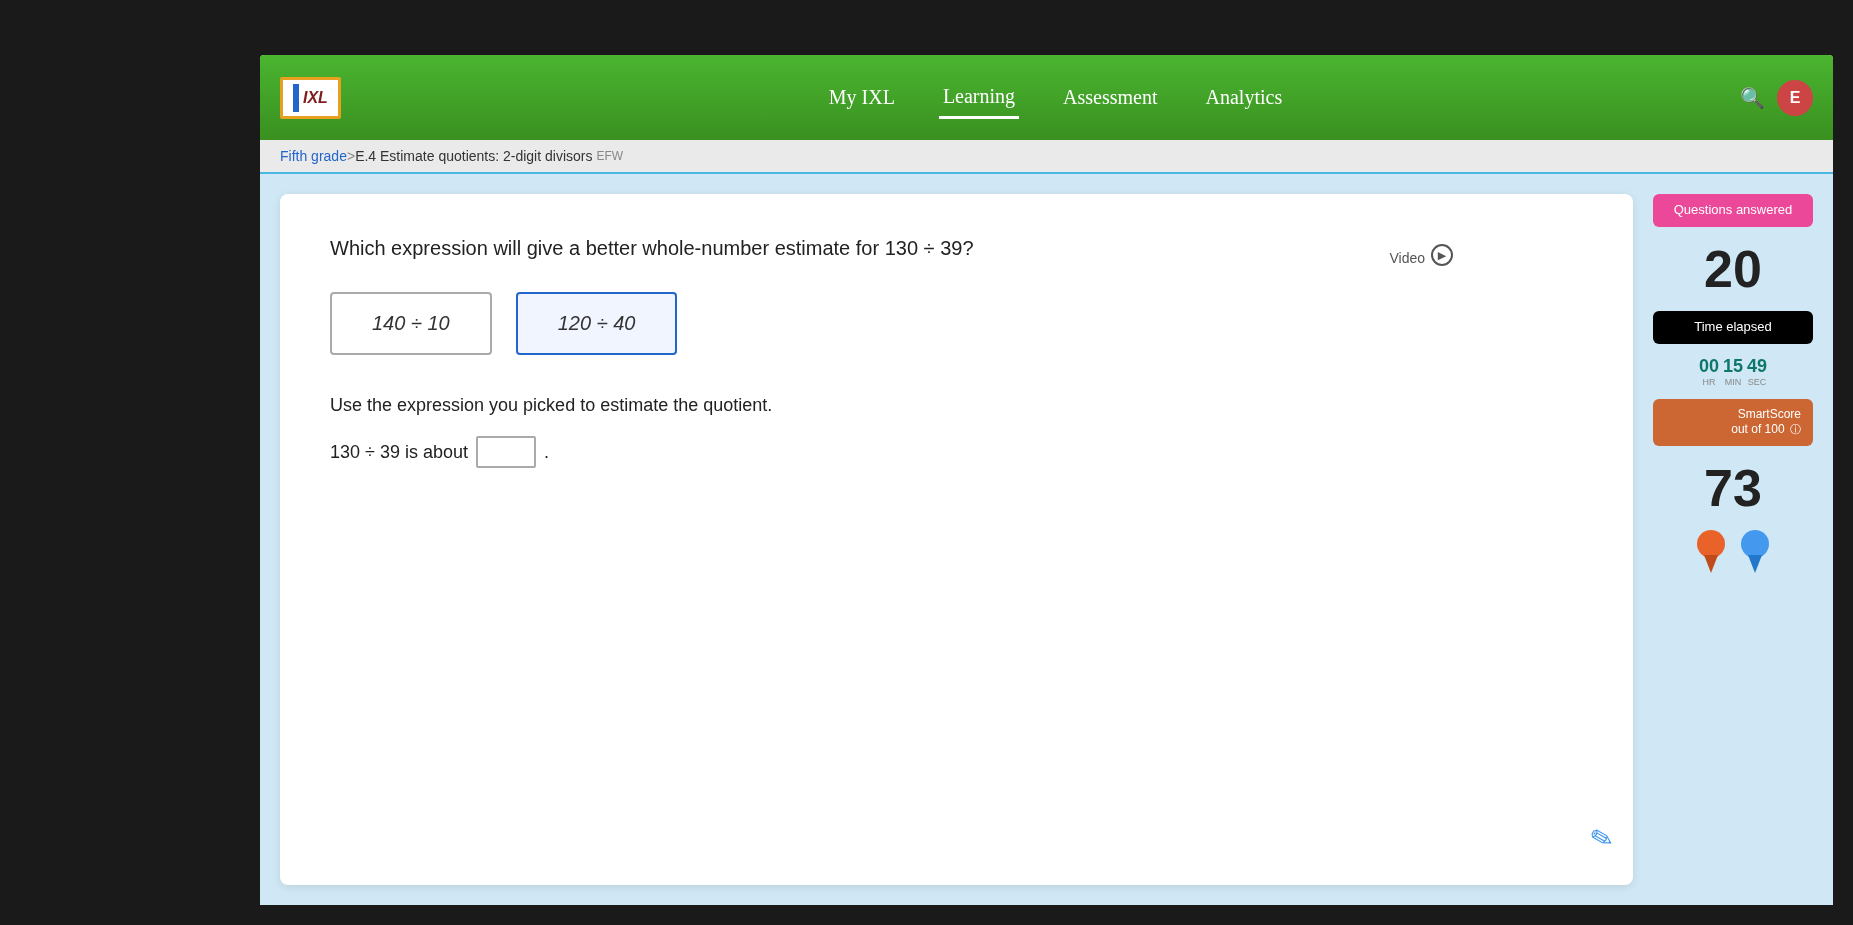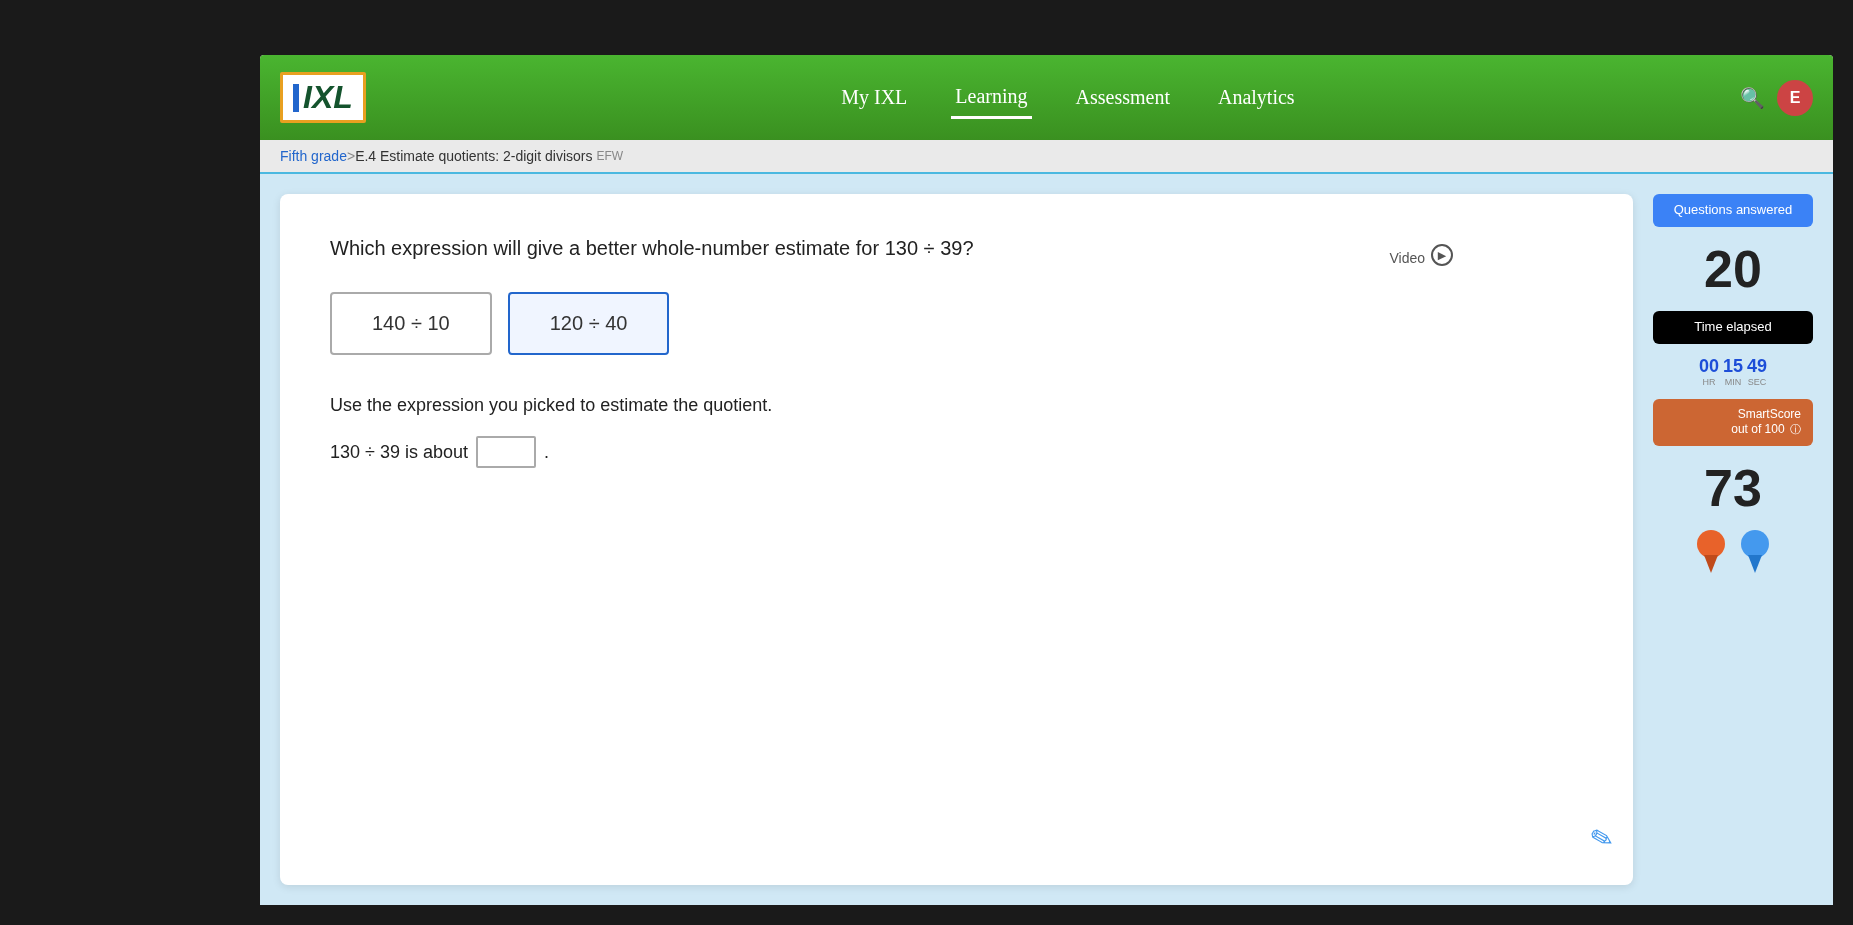--- a/index.html
+++ b/index.html
@@ -53,23 +53,23 @@
     }
 
     .logo-bar {
       width: 6px;
       height: 28px;
       background: #2266cc;
       margin-right: 4px;
     }
 
     .logo-text {
-      font-size: 32px;
+      font-size: 16px;
       font-weight: 900;
-      color: #14532d;
+      color: #7f1d1d;
       font-style: italic;
     }
 
     .nav-items {
       display: flex;
       align-items: center;
       flex: 1;
       justify-content: center;
       gap: 40px;
     }
@@ -166,22 +166,23 @@
 
     .question-text {
       font-size: 20px;
       color: #222;
       margin-bottom: 30px;
       line-height: 1.4;
     }
 
     .answer-choices {
       display: flex;
-      gap: 16px;
+      gap: 24px;
       margin-bottom: 40px;
+      font-style: italic;
     }
 
     .choice-box {
       border: 2px solid #aaa;
       border-radius: 4px;
       padding: 18px 40px;
       font-size: 20px;
       color: #333;
       cursor: pointer;
       background: white;
@@ -257,21 +258,21 @@
       height: 22px;
       border: 2px solid #555;
       border-radius: 50%;
       display: flex;
       align-items: center;
       justify-content: center;
       font-size: 11px;
     }
 
     .questions-answered-btn {
-      background: #3b82f6;
+      background: #ec4899;
       color: white;
       border-radius: 6px;
       padding: 8px 12px;
       text-align: center;
       font-size: 13px;
       line-height: 1.3;
       cursor: pointer;
       width: 100%;
     }
 
@@ -303,21 +304,21 @@
       justify-content: center;
     }
 
     .timer-unit {
       text-align: center;
     }
 
     .timer-number {
       font-size: 18px;
       font-weight: bold;
-      color: #1d4ed8;
+      color: #0f766e;
     }
 
     .timer-label {
       font-size: 9px;
       color: #888;
       text-transform: uppercase;
     }
 
     .smartscore-btn {
       background: #cc6633;

